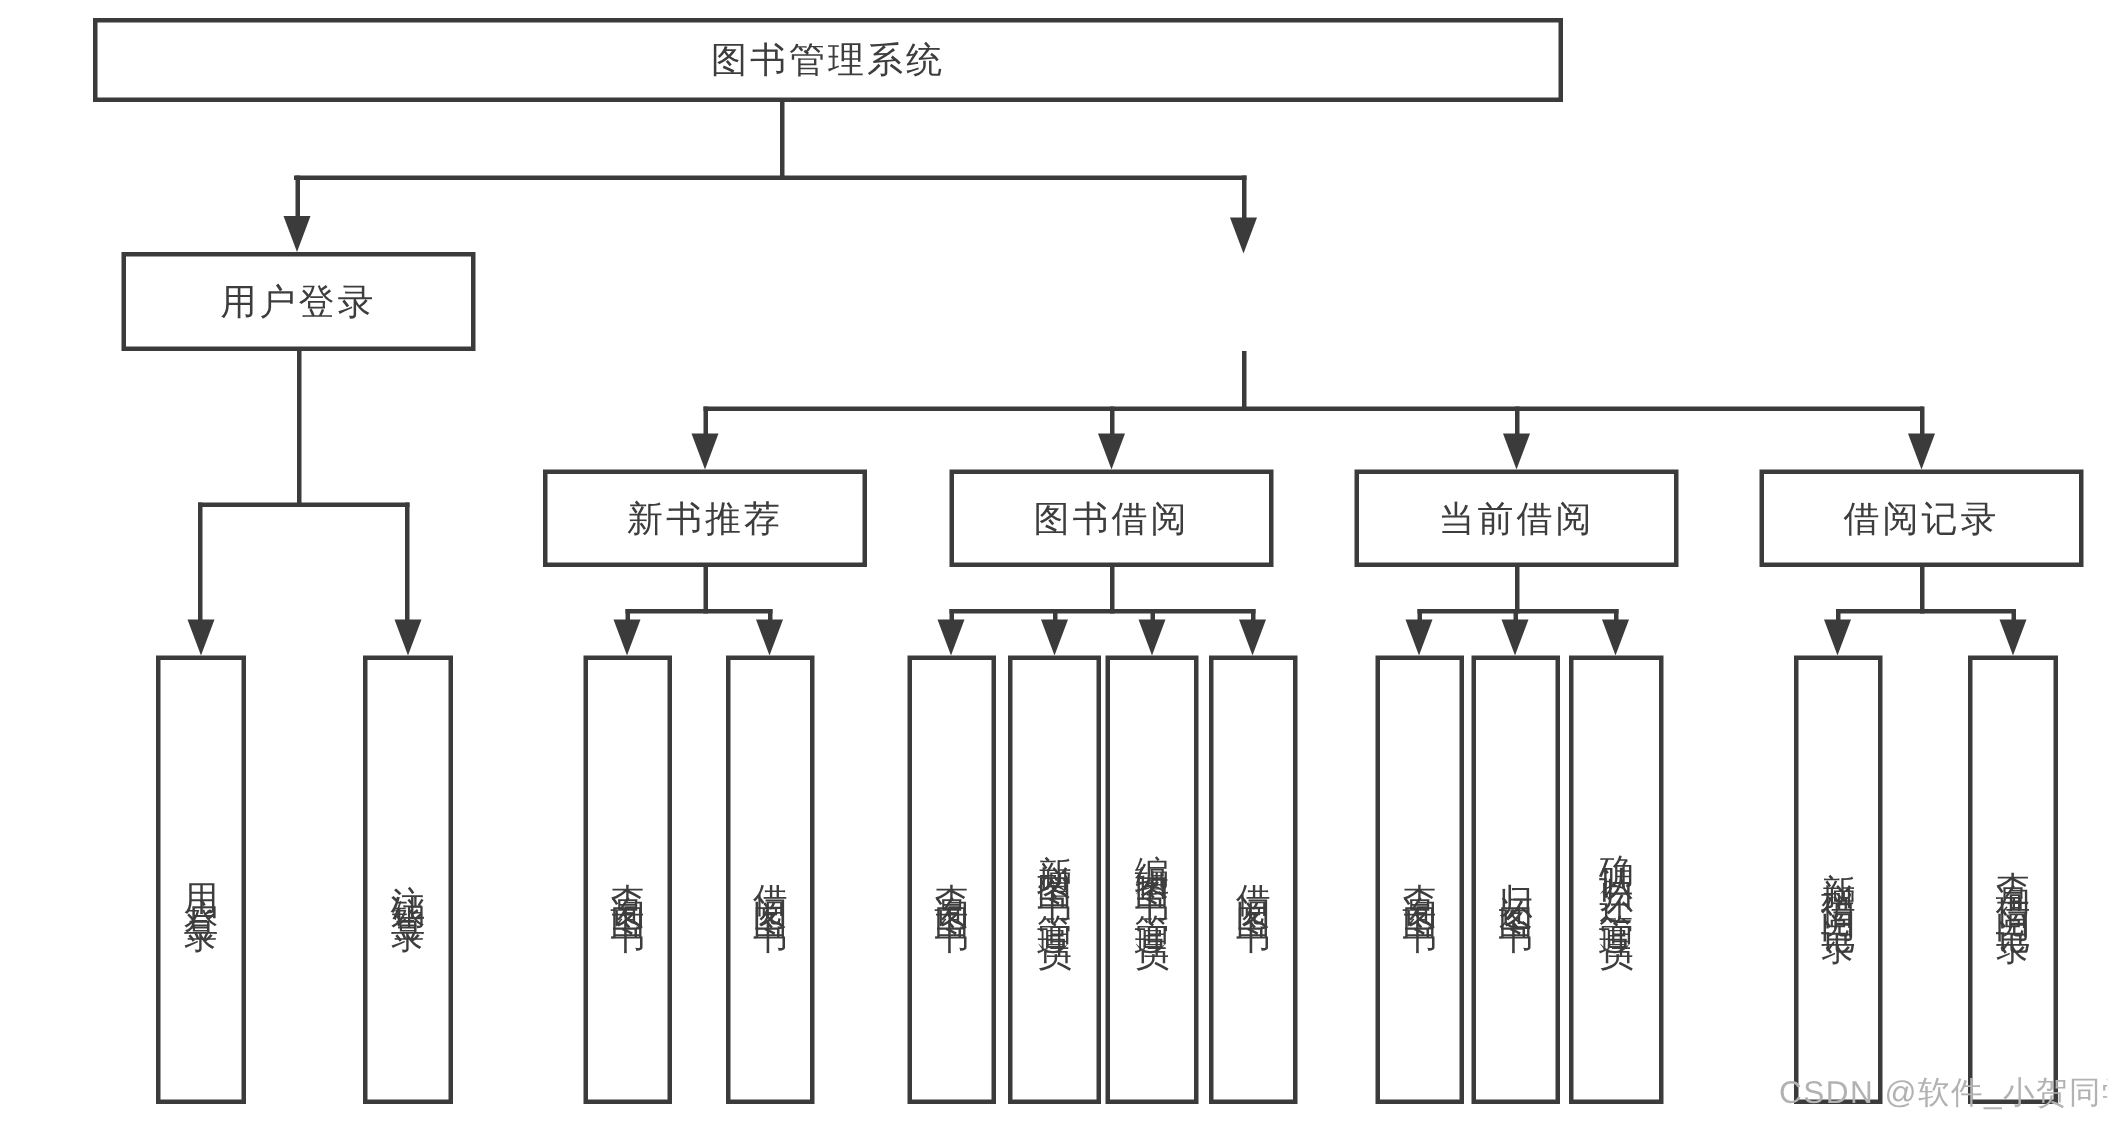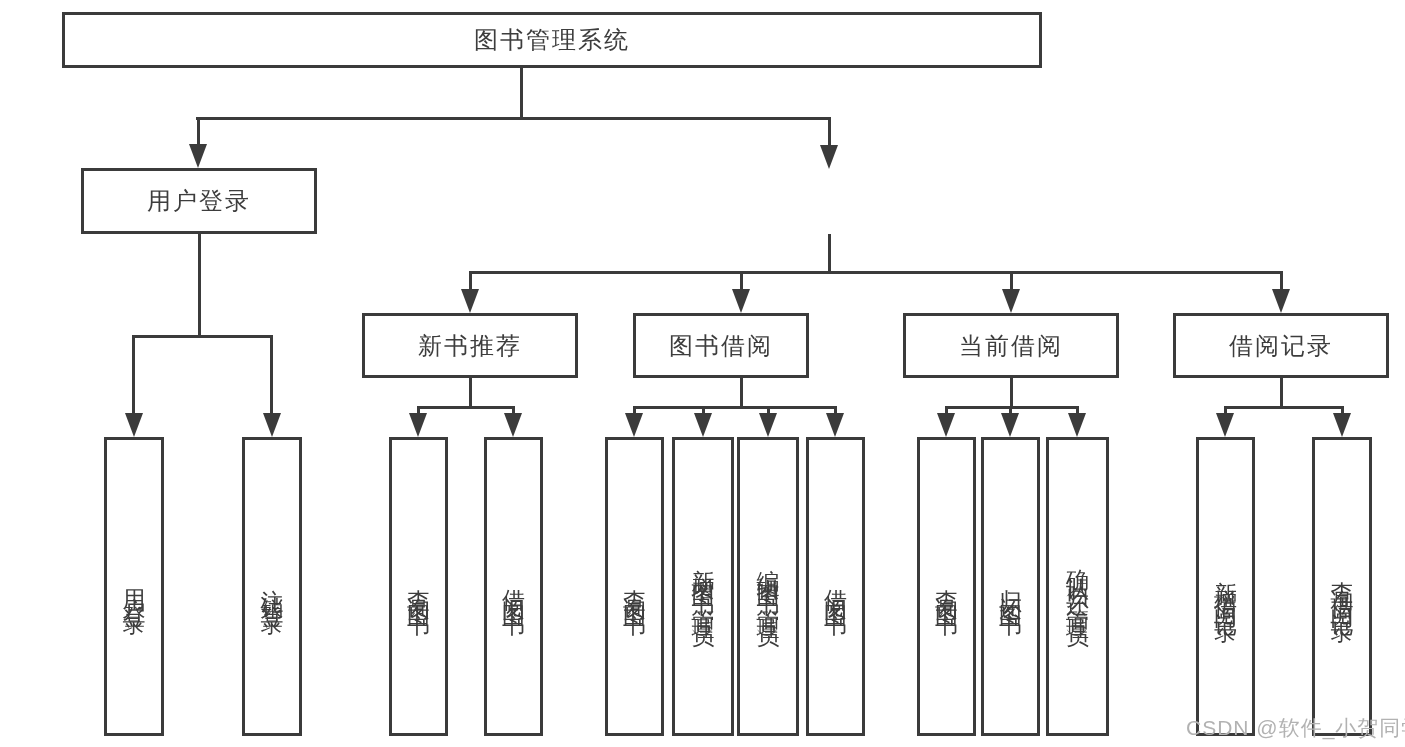--- a/index.html
+++ b/index.html
@@ -82,21 +82,21 @@
   <div class="vline" style="left:469px;top:271px;height:20px;"></div>
   <div class="arrowhead" style="left:461px;top:289px;"></div>
   <div class="vline" style="left:740px;top:271px;height:20px;"></div>
   <div class="arrowhead" style="left:732px;top:289px;"></div>
   <div class="vline" style="left:1010px;top:271px;height:20px;"></div>
   <div class="arrowhead" style="left:1002px;top:289px;"></div>
   <div class="vline" style="left:1280px;top:271px;height:20px;"></div>
   <div class="arrowhead" style="left:1272px;top:289px;"></div>
 
   <div class="node" style="left:362px;top:313px;width:216px;height:65px;">新书推荐</div>
-  <div class="node" style="left:633px;top:313px;width:176px;height:65px;font-family:Liberation Serif, serif;">图书借阅</div>
+  <div class="node" style="left:633px;top:313px;width:216px;height:65px;font-family:Liberation Serif, serif;">图书借阅</div>
   <div class="node" style="left:903px;top:313px;width:216px;height:65px;text-align:right;">当前借阅</div>
   <div class="node" style="left:1173px;top:313px;width:216px;height:65px;">借阅记录</div>
 
   <div class="vline" style="left:469px;top:378px;height:31px;"></div>
   <div class="vline" style="left:740px;top:378px;height:31px;"></div>
   <div class="vline" style="left:1010px;top:378px;height:31px;"></div>
   <div class="vline" style="left:1280px;top:378px;height:31px;"></div>
 
   <div class="hline" style="left:417px;top:406px;width:98px;"></div>
   <div class="hline" style="left:633px;top:406px;width:204px;"></div>

